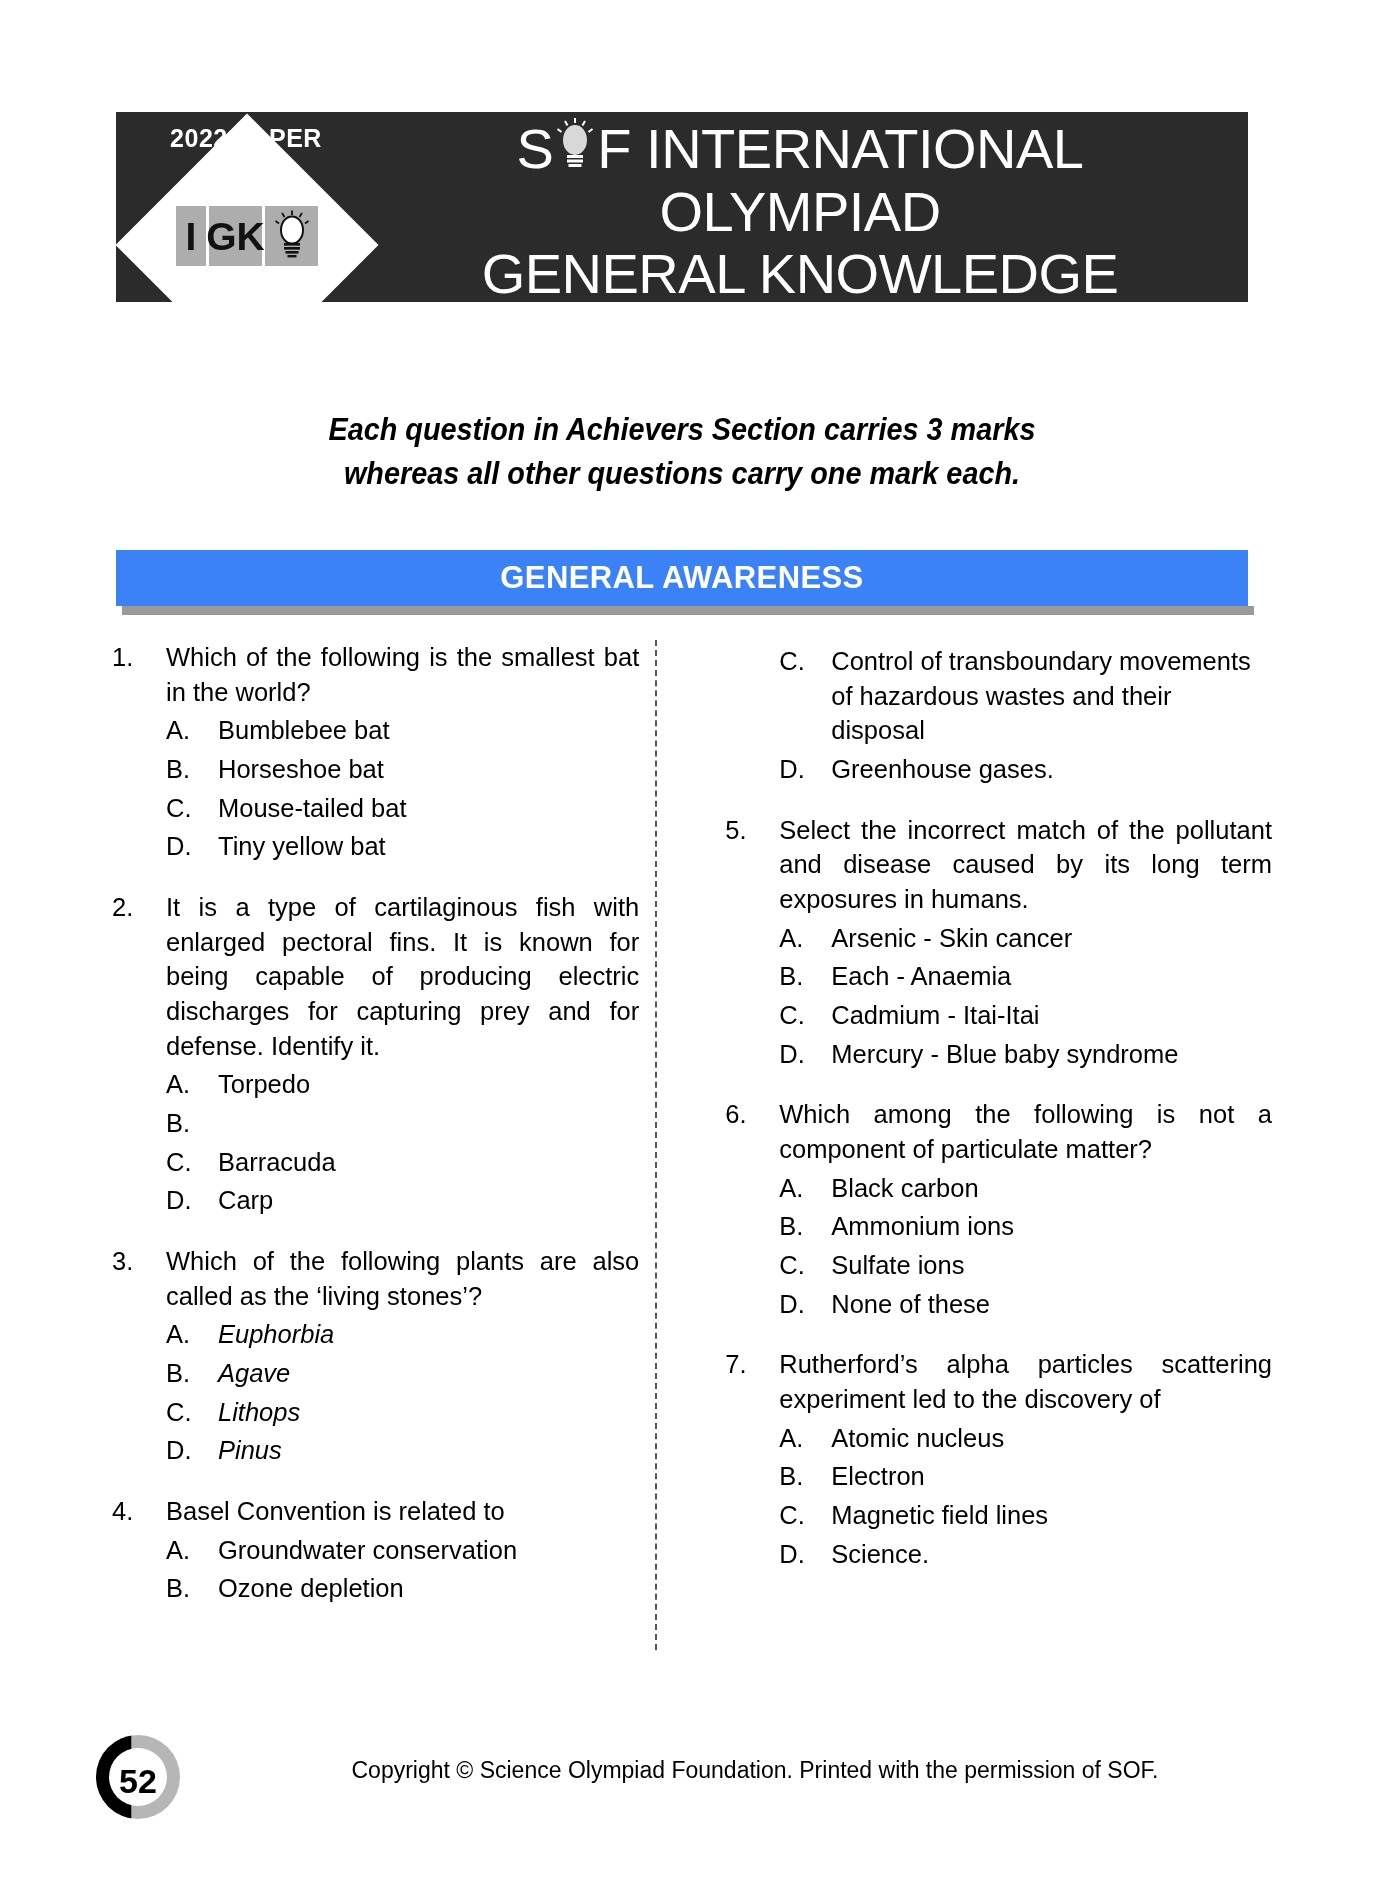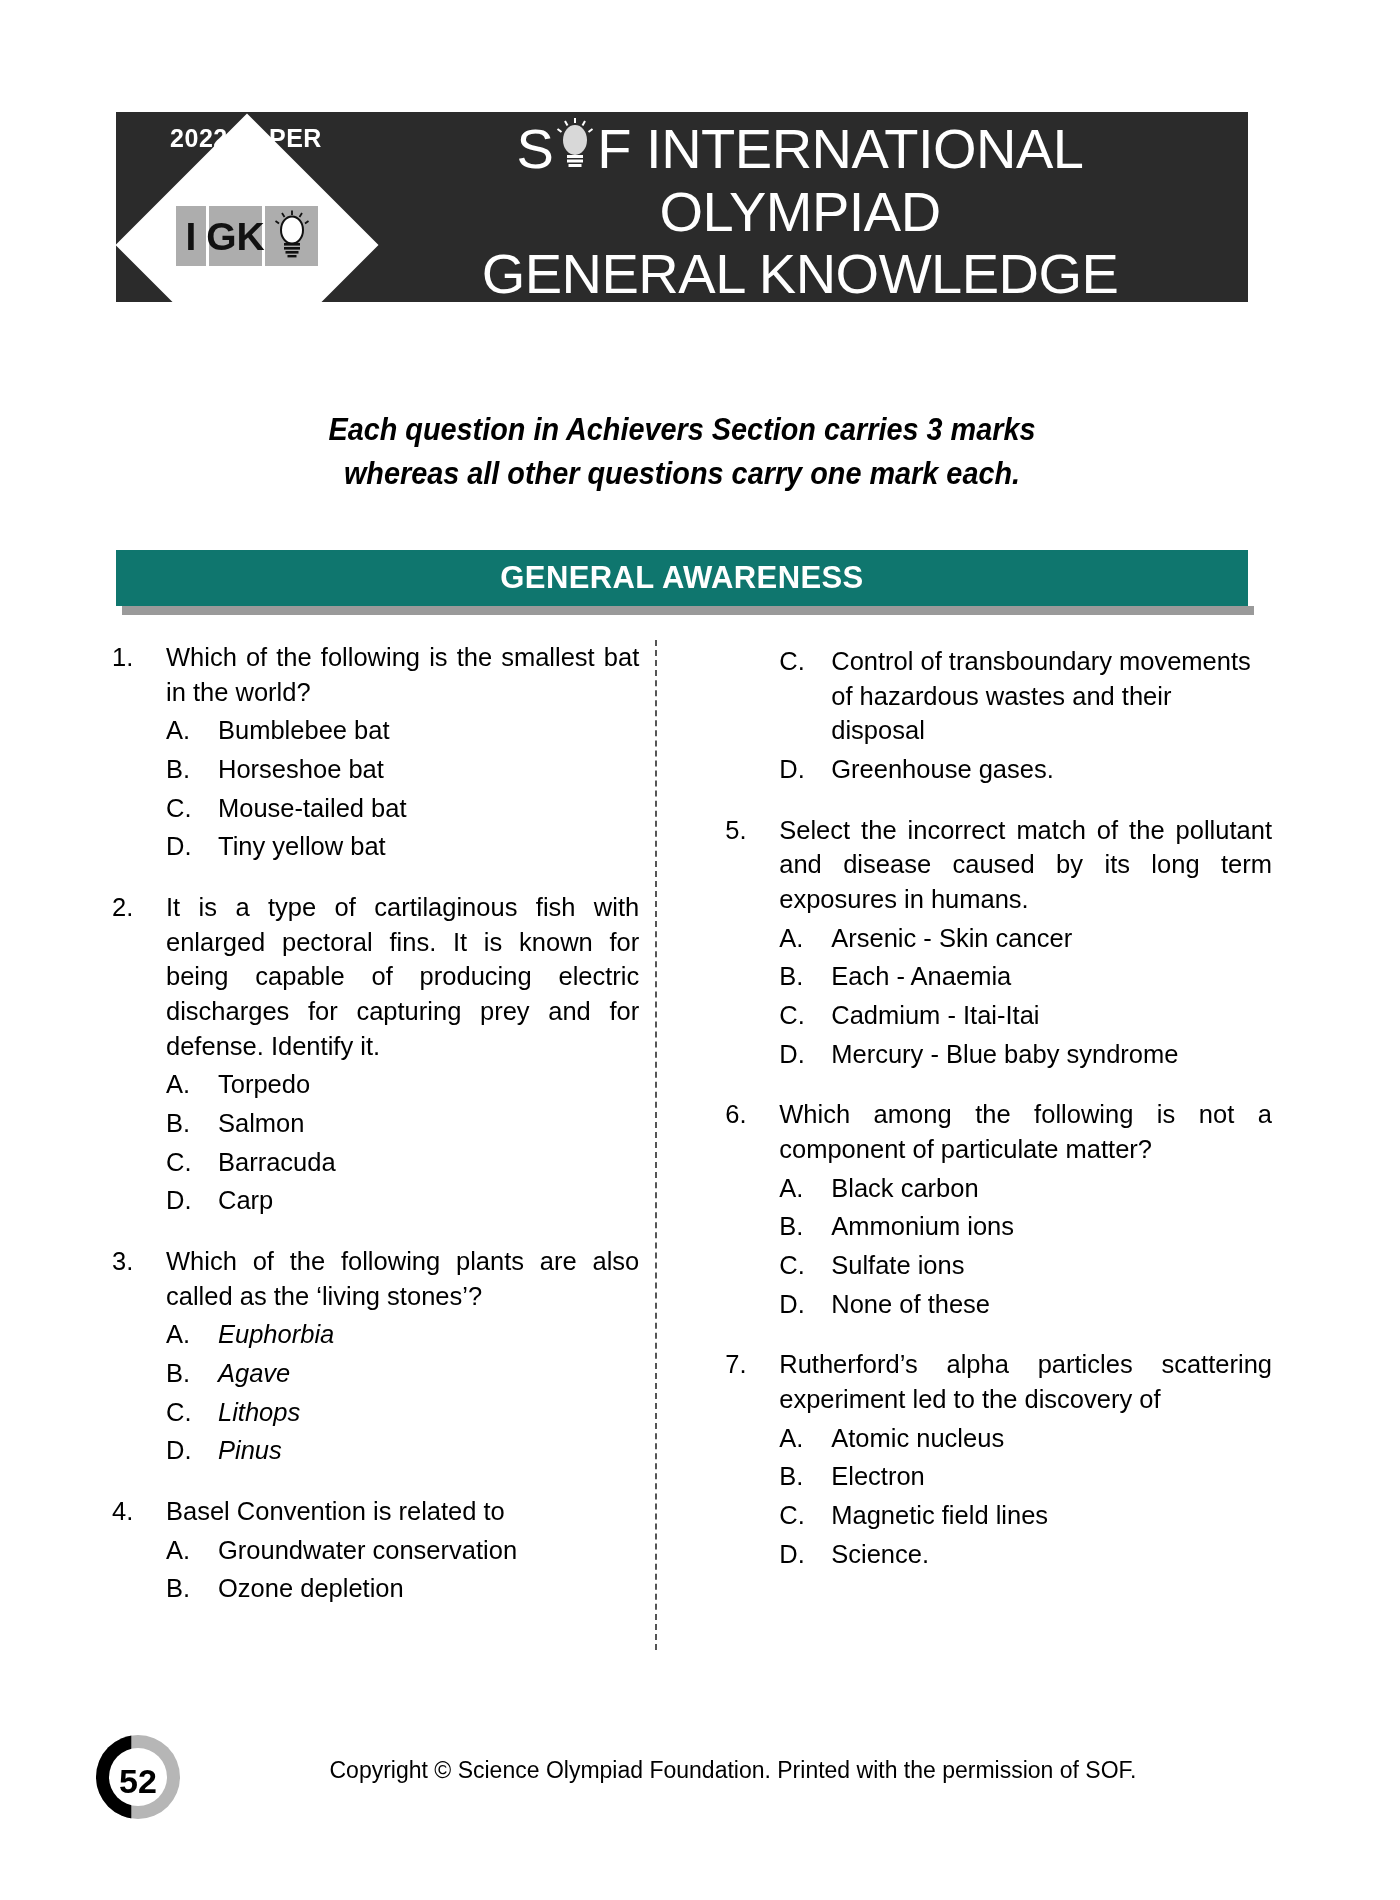--- a/index.html
+++ b/index.html
@@ -122,21 +122,21 @@
     transform: scaleX(0.93);
   }
 
   
   .section-banner {
     position: absolute;
     left: 116px;
     top: 550px;
     width: 1132px;
     height: 56px;
-    background: #0f766e;
+    background: #3b82f6;
     display: flex;
     align-items: center;
     justify-content: center;
   }
   .section-banner .label {
     color: #ffffff;
     font-family: "Liberation Sans", sans-serif;
     font-weight: bold;
     font-size: 31px;
     letter-spacing: 0.4px;
@@ -258,20 +258,21 @@
   }
   .copyright {
     position: absolute;
     left: 84px;
     top: 22px;
     width: 1106px;
     text-align: center;
     font-family: "Liberation Sans", sans-serif;
     font-size: 23px;
     color: #000;
+    padding-left: 22px;
   }
 
   
   .bulb-inline {
     display: inline-block;
     width: 42px;
     height: 56px;
     position: relative;
     vertical-align: baseline;
     margin: 0 1px;
@@ -379,21 +380,20 @@
           <div class="q-num">2.</div>
           <div class="q-body">
             <p class="q-text">It is a type of cartilaginous fish with enlarged pectoral fins. It is known for being capable of producing electric discharges for capturing prey and for defense. Identify it.</p>
             <div class="opts">
               <div class="opt">
                 <div class="opt-key">A.</div>
                 <div class="opt-val">Torpedo</div>
               </div>
               <div class="opt">
                 <div class="opt-key">B.</div>
-                <div class="opt-val">Salmon</div>
               </div>
               <div class="opt">
                 <div class="opt-key">C.</div>
                 <div class="opt-val">Barracuda</div>
               </div>
               <div class="opt">
                 <div class="opt-key">D.</div>
                 <div class="opt-val">Carp</div>
               </div>
             </div>

